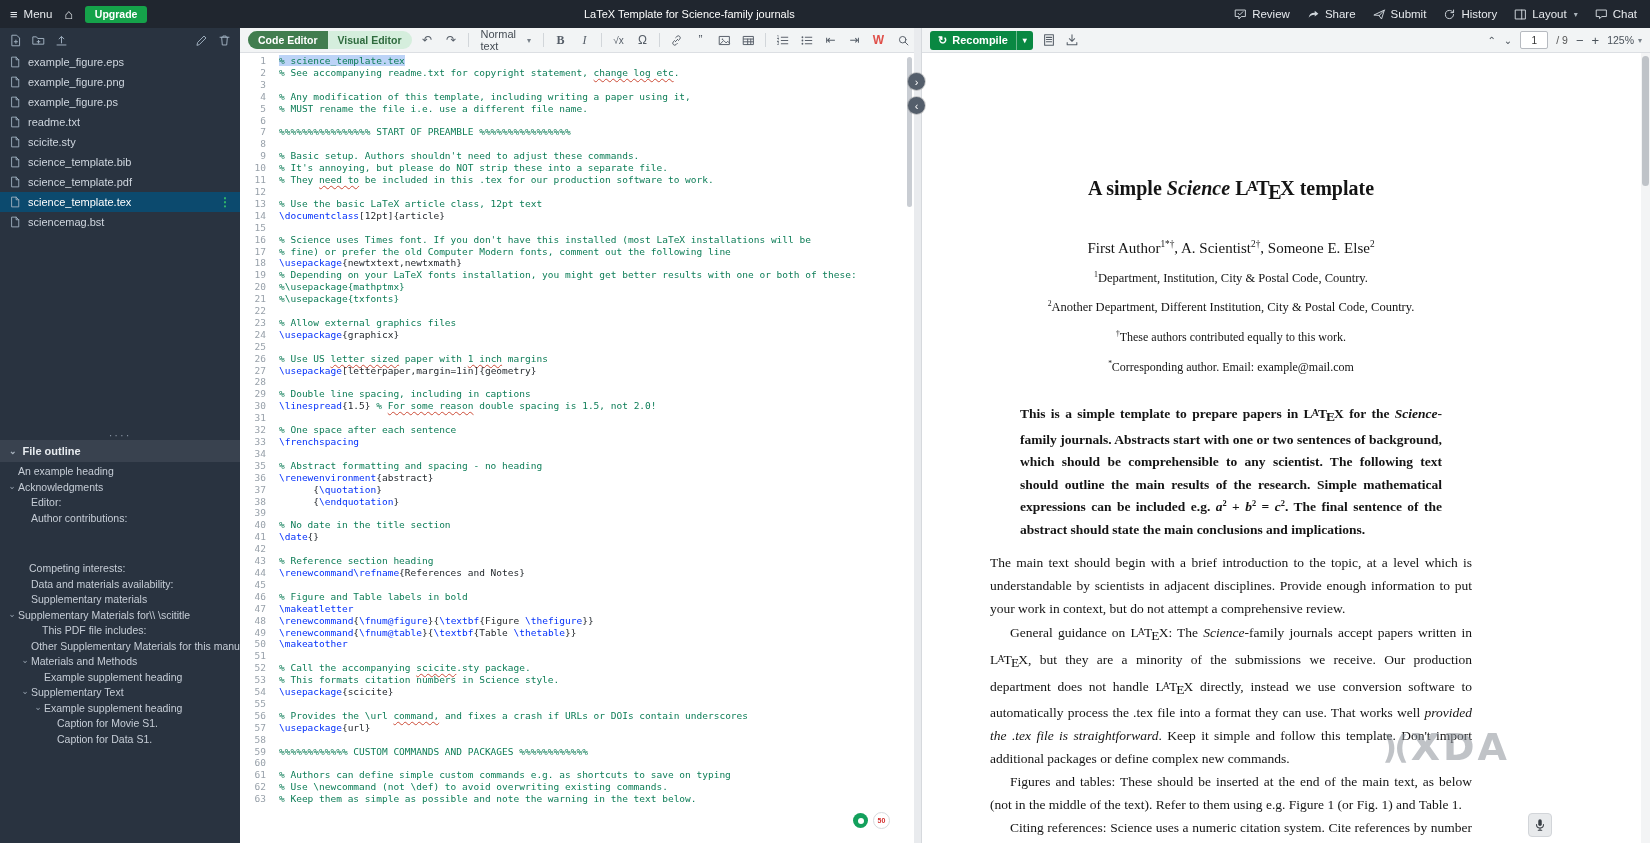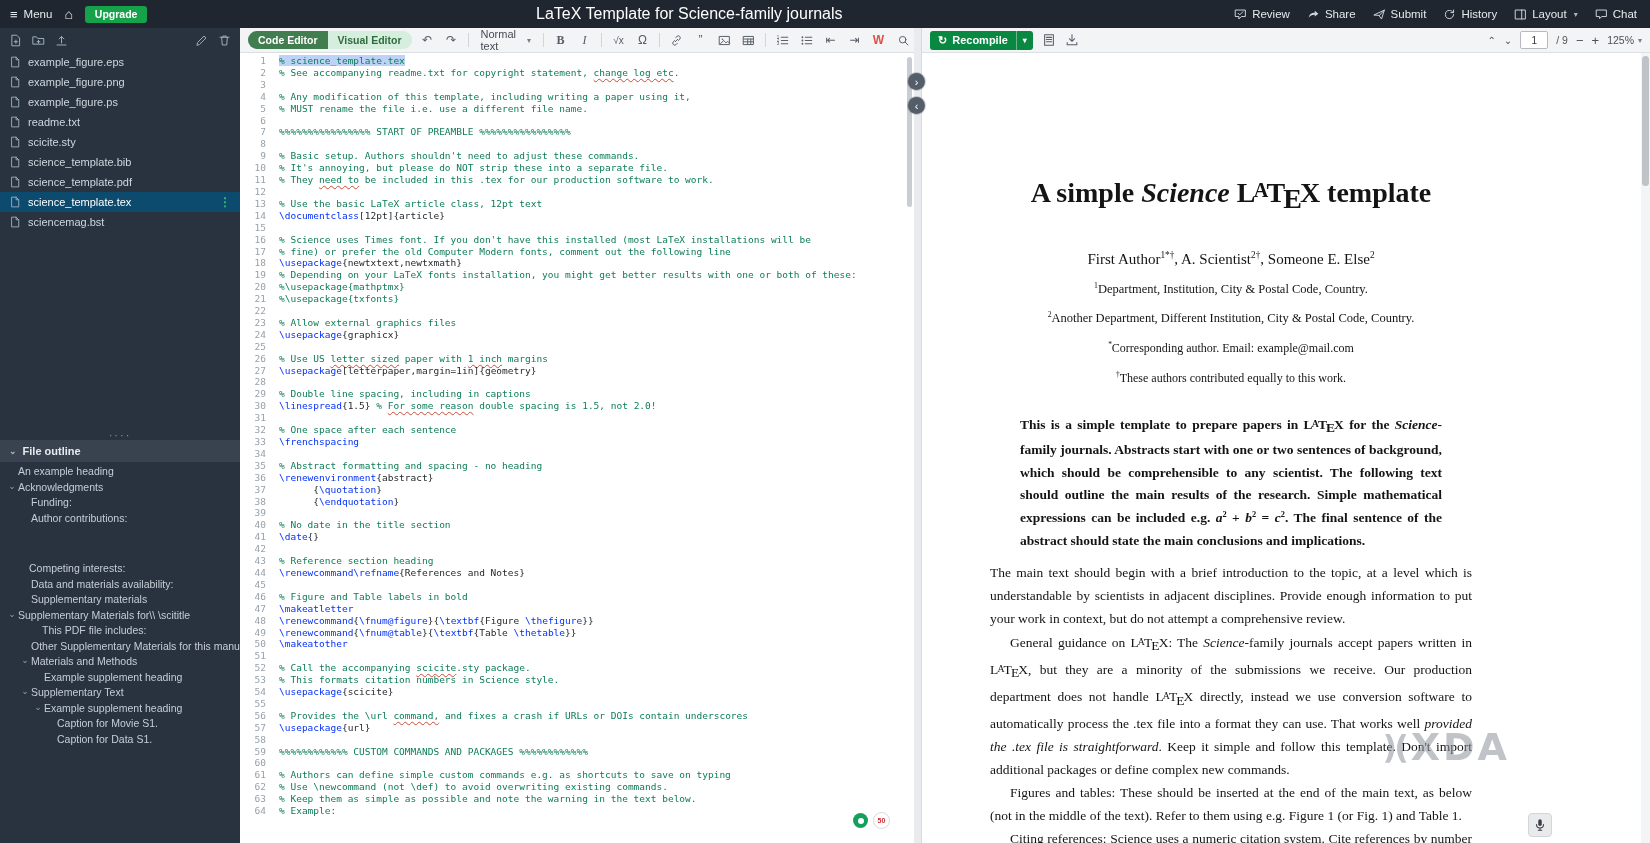--- a/index.html
+++ b/index.html
@@ -8,21 +8,21 @@
   .app svg{display:block;}
   .app svg [stroke]{stroke-width:1.2;stroke-linecap:round;stroke-linejoin:round;}
 
   
   .topbar{height:28px;background:#20262f;display:flex;align-items:center;color:#e6e9ed;font-size:11.5px;}
   .tb-left{display:flex;align-items:center;gap:12px;padding:0 10px;}
   .tb-menu{display:flex;align-items:center;gap:6px;cursor:pointer;}
   .tb-menu .glyph{font-size:13px;}
   .tb-home{font-size:14px;cursor:pointer;}
   .upgrade{background:#15a24a;color:#fff;font-weight:bold;font-size:10.5px;padding:2.5px 10px;border-radius:3px;cursor:pointer;}
-  .tb-center{flex:1;text-align:center;color:#fdfdfd;font-size:16px;white-space:nowrap;overflow:hidden;}
+  .tb-center{flex:1;text-align:center;color:#fdfdfd;font-size:11px;white-space:nowrap;overflow:hidden;}
   .tb-right{display:flex;align-items:center;gap:17px;padding:0 13px;}
   .tb-act{display:flex;align-items:center;gap:5px;cursor:pointer;white-space:nowrap;}
   .tb-ic svg{width:13px;height:13px;color:#cfd5db;}
   .tb-caret{font-size:8px;margin-left:2px;color:#aab2ba;}
 
   
   .main{display:flex;height:815px;}
 
   
   .sidebar{width:240px;background:#293340;color:#cfd6de;display:flex;flex-direction:column;flex:none;}
@@ -104,21 +104,21 @@
   .pv-txt{cursor:pointer;font-size:10px;}
   .pv-txt.zo{font-size:13px;}
   .page-input{width:22px;height:14px;font-size:10px;text-align:center;border:1px solid #b6bac0;border-radius:2px;
               font-family:"Liberation Sans",sans-serif;color:#333;background:#fff;}
   .pages{font-size:10.5px;color:#555;}
   .zoom-dd{display:flex;align-items:center;gap:4px;font-size:10.5px;cursor:pointer;}
 
   .pdf-viewer{flex:1;position:relative;overflow:hidden;background:#fff;
               font-family:"Liberation Serif",serif;color:#141414;}
   .page-content{position:absolute;top:0;left:68px;width:482px;}
-  .pdf-title{margin-top:124px;text-align:center;font-size:28px;font-weight:bold;}
+  .pdf-title{margin-top:124px;text-align:center;font-size:20px;font-weight:bold;}
   .pdf-authors{margin-top:34px;text-align:center;font-size:15px;line-height:20px;}
   .pdf-affil{margin-top:12px;text-align:center;font-size:12.5px;line-height:17px;}
   .pdf-note{margin-top:13px;text-align:center;font-size:12px;line-height:17px;}
   .pdf-abstract{margin:26px 0 0 30px;width:422px;font-weight:bold;font-size:13.5px;line-height:22.6px;text-align:justify;}
   .pdf-body{font-size:13.5px;line-height:23px;text-align:justify;text-indent:20px;margin:0;}
   .pdf-body.noindent{text-indent:0;margin-top:9px;}
   .pdf-viewer sup{font-size:.62em;line-height:0;}
   .lxa{font-size:.72em;vertical-align:.25em;margin:0 -.09em;}
   .lxe{vertical-align:-.2em;margin:0 -.07em;}
 
@@ -336,21 +336,21 @@
             <div class="outline-item" style="padding-left: 6px;">
               <span class="o-caret"></span>
               <span class="o-label">An example heading</span>
             </div>
             <div class="outline-item" style="padding-left: 6px;">
               <span class="o-caret">⌄</span>
               <span class="o-label">Acknowledgments</span>
             </div>
             <div class="outline-item" style="padding-left: 19px;">
               <span class="o-caret"></span>
-              <span class="o-label">Funding:</span>
+              <span class="o-label">Editor:</span>
             </div>
             <div class="outline-item" style="padding-left: 19px;">
               <span class="o-caret"></span>
               <span class="o-label">Author contributions:</span>
             </div>
             <div class="outline-item" style="padding-left: 17px; margin-top: 35px;">
               <span class="o-caret"></span>
               <span class="o-label">Competing interests:</span>
             </div>
             <div class="outline-item" style="padding-left: 19px;">
@@ -529,21 +529,20 @@
             <div class="cl"><span class="ln">54</span><span class="lt"><span class="cmd">\usepackage</span><span class="plain">{scicite}</span></span></div>
             <div class="cl"><span class="ln">55</span><span class="lt"><span class="plain"> </span></span></div>
             <div class="cl"><span class="ln">56</span><span class="lt"><span class="c">% Provides the \url </span><span class="c u">command,</span><span class="c"> and fixes a crash if URLs or DOIs contain underscores</span></span></div>
             <div class="cl"><span class="ln">57</span><span class="lt"><span class="cmd">\usepackage</span><span class="plain">{url}</span></span></div>
             <div class="cl"><span class="ln">58</span><span class="lt"><span class="plain"> </span></span></div>
             <div class="cl"><span class="ln">59</span><span class="lt"><span class="c">%%%%%%%%%%%% CUSTOM COMMANDS AND PACKAGES %%%%%%%%%%%%</span></span></div>
             <div class="cl"><span class="ln">60</span><span class="lt"><span class="plain"> </span></span></div>
             <div class="cl"><span class="ln">61</span><span class="lt"><span class="c">% Authors can define simple custom commands e.g. as shortcuts to save on typing</span></span></div>
             <div class="cl"><span class="ln">62</span><span class="lt"><span class="c">% Use \newcommand (not \def) to avoid overwriting existing commands.</span></span></div>
             <div class="cl"><span class="ln">63</span><span class="lt"><span class="c">% Keep them as simple as possible and note the warning in the text below.</span></span></div>
-            <div class="cl"><span class="ln">64</span><span class="lt"><span class="c">% Example:</span></span></div>
           </div>
         <span class="ed-scroll-thumb"></span>
       </div>
       <div class="ed-badges">
         <span class="badge-g">
             <span class="bg-dot"></span>
           </span>
         <span class="badge-50">50</span>
       </div>
     </section>
@@ -586,22 +585,22 @@
             <span class="dd-caret">▾</span>
           </span>
         </div>
       </div>
       <div class="pdf-viewer">
         <div class="page-content">
             <div class="pdf-title">A simple <em>Science</em> L<span class="lxa">A</span>T<span class="lxe">E</span>X template</div>
             <div class="pdf-authors">First Author<sup>1*†</sup>, A. Scientist<sup>2†</sup>, Someone E. Else<sup>2</sup></div>
             <div class="pdf-affil"><sup>1</sup>Department, Institution, City &amp; Postal Code, Country.</div>
             <div class="pdf-affil"><sup>2</sup>Another Department, Different Institution, City &amp; Postal Code, Country.</div>
+            <div class="pdf-note"><sup>†</sup>These authors contributed equally to this work.</div>
             <div class="pdf-note"><sup>*</sup>Corresponding author. Email: example@mail.com</div>
-            <div class="pdf-note"><sup>†</sup>These authors contributed equally to this work.</div>
             <div class="pdf-abstract">This is a simple template to prepare papers in L<span class="lxa">A</span>T<span class="lxe">E</span>X for the <em>Science</em>-family journals. Abstracts start with one or two sentences of background, which should be comprehensible to any scientist. The following text should outline the main results of the research. Simple mathematical expressions can be included e.g. <em>a</em><sup>2</sup> + <em>b</em><sup>2</sup> = <em>c</em><sup>2</sup>. The final sentence of the abstract should state the main conclusions and implications.</div>
             <div class="pdf-body noindent">The main text should begin with a brief introduction to the topic, at a level which is understandable by scientists in adjacent disciplines. Provide enough information to put your work in context, but do not attempt a comprehensive review.</div>
             <div class="pdf-body">General guidance on L<span class="lxa">A</span>T<span class="lxe">E</span>X: The <em>Science</em>-family journals accept papers written in L<span class="lxa">A</span>T<span class="lxe">E</span>X, but they are a minority of the submissions we receive. Our production department does not handle L<span class="lxa">A</span>T<span class="lxe">E</span>X directly, instead we use conversion software to automatically process the .tex file into a format they can use. That works well <em>provided the .tex file is straightforward</em>. Keep it simple and follow this template. Don't import additional packages or define complex new commands.</div>
             <div class="pdf-body">Figures and tables: These should be inserted at the end of the main text, as below (not in the middle of the text). Refer to them using e.g. Figure 1 (or Fig. 1) and Table 1.</div>
             <div class="pdf-body">Citing references: Science uses a numeric citation system. Cite references by number e.g. (). The template will combine reference numbers automatically (), including ranges (). Refer-</div>
           </div>
         <div class="watermark">
           <span class="wm-mark">)(</span>
           <span class="wm-text">XDA</span>
         </div>

